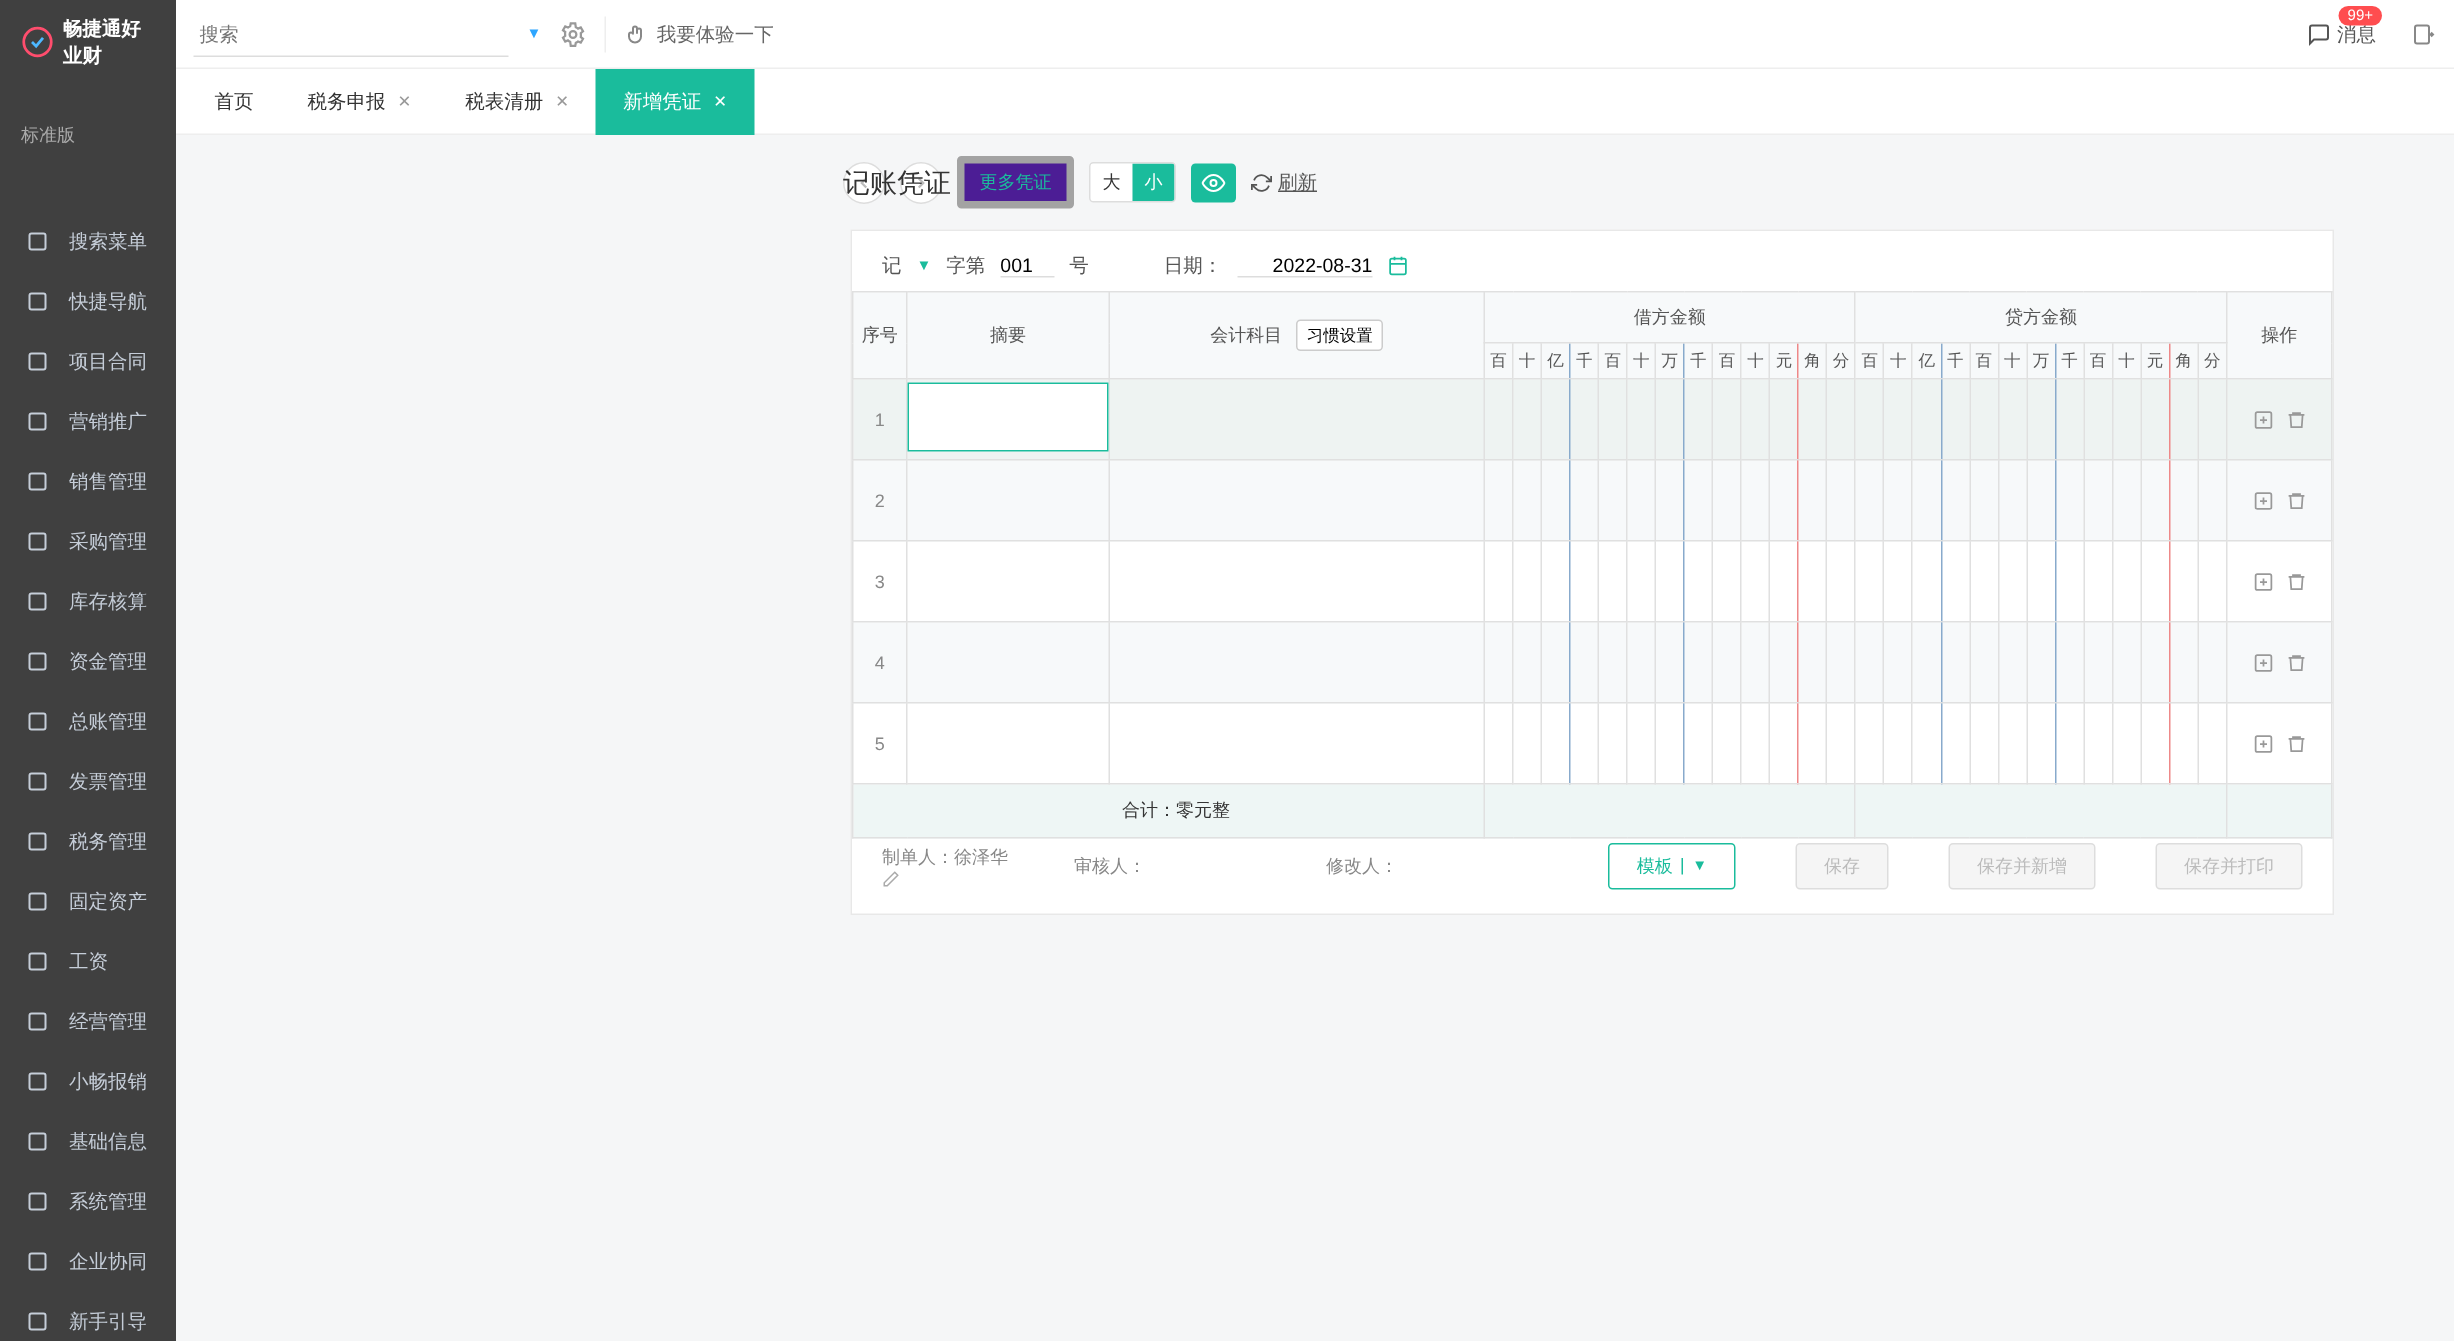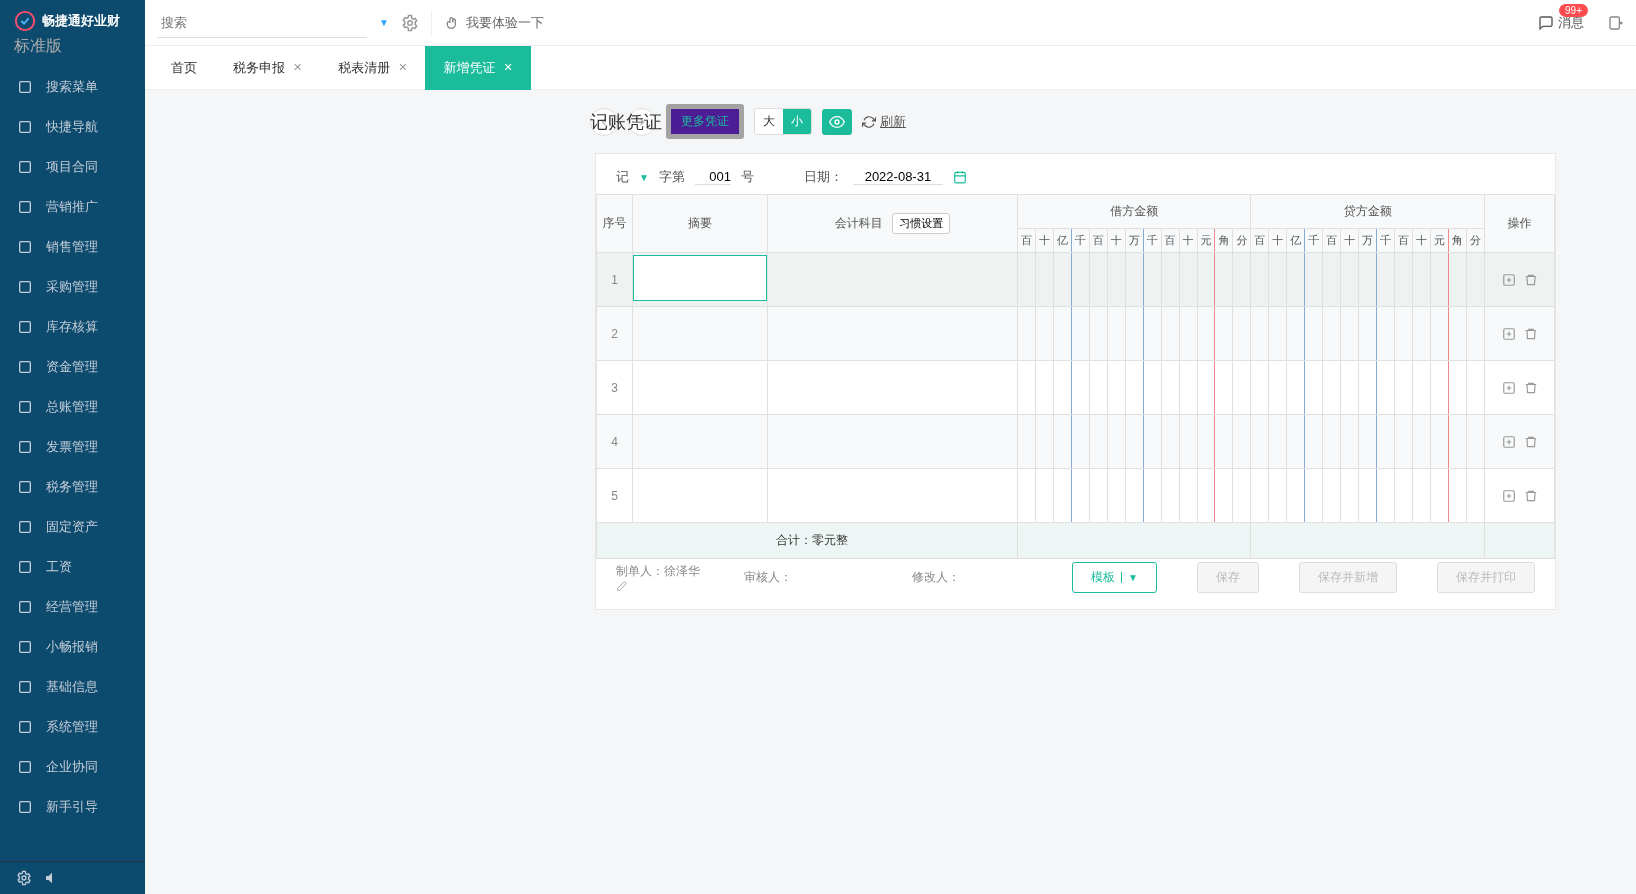--- a/index.html
+++ b/index.html
@@ -1,24 +1,24 @@
 <!DOCTYPE html>
 <html><head>
 <meta charset="utf-8">
 <style>
 * { margin: 0; padding: 0; box-sizing: border-box; }
 body { font-family: "Microsoft YaHei", Arial, sans-serif; font-size: 13px; color: #333; background: #fff; overflow: hidden; }
 .app { display: flex; height: 100vh; }
 
 
-.sidebar { width: 145px; background: #0c4a6e; color: #c5cdd8; display: flex; flex-direction: column; height: 100vh; overflow-y: auto; position: relative; }
+.sidebar { width: 117px; background: #404040; color: #c5cdd8; display: flex; flex-direction: column; height: 100vh; overflow-y: auto; position: relative; gap: 32px; }
 .sidebar-header { padding: 10px 14px 4px; display: flex; align-items: center; gap: 6px; }
 .sidebar-logo { width: 22px; height: 22px; }
 .sidebar-title { color: #fff; font-size: 13px; font-weight: bold; }
-.sidebar-sub { padding: 0 14px 10px; font-size: 16px; color: #aaa; }
+.sidebar-sub { padding: 0 14px 10px; font-size: 12px; color: #aaa; }
 .sidebar-items { flex: 1; }
 .sidebar-item { padding: 11px 16px; display: flex; align-items: center; gap: 12px; cursor: pointer; font-size: 13px; }
 .sidebar-icon { width: 18px; height: 18px; display: inline-flex; align-items: center; justify-content: center; color: #c5cdd8; }
 .sidebar-footer { padding: 8px 16px; display: flex; gap: 12px; border-top: 1px solid #2a3442; }
 
 
 .main { flex: 1; display: flex; flex-direction: column; background: #f5f6f7; min-width: 0; }
 
 
 .topbar { background: #fff; height: 46px; display: flex; align-items: center; padding: 0 12px; border-bottom: 1px solid #eee; gap: 12px; }
@@ -48,22 +48,22 @@
 .size-toggle { border: 1px solid #ddd; border-radius: 3px; display: flex; overflow: hidden; }
 .size-btn { padding: 4px 8px; cursor: pointer; background: #fff; font-size: 12px; }
 .size-btn.active { background: #1abc9c; color: #fff; }
 .eye-btn { background: #1abc9c; color: #fff; width: 30px; height: 26px; border-radius: 3px; display: inline-flex; align-items: center; justify-content: center; cursor: pointer; }
 .refresh-btn { display: flex; align-items: center; gap: 4px; cursor: pointer; color: #555; text-decoration: underline; }
 
 
 .voucher { background: #fff; margin: 0 80px 0 450px; border: 1px solid #e8e8e8; padding-bottom: 10px; }
 .voucher-meta { display: flex; align-items: center; gap: 10px; padding: 14px 20px 8px; font-size: 13px; color: #555; }
 .meta-dropdown { color: #1abc9c; font-size: 10px; }
-.meta-input { border: none; border-bottom: 1px solid #ddd; width: 36px; text-align: right; outline: none; font-size: 13px; }
-.date-val { border: none; border-bottom: 1px solid #ddd; width: 90px; text-align: center; outline: none; font-size: 13px; }
+.meta-input { border: none; border-bottom: 1px solid #ddd; width: 36px; text-align: left; outline: none; font-size: 13px; }
+.date-val { border: none; border-bottom: 1px solid #ddd; width: 90px; text-align: right; outline: none; font-size: 13px; }
 .cal-icon { color: #1abc9c; cursor: pointer; }
 .voucher-attach { display: flex; align-items: center; gap: 14px; padding: 0 20px 10px; font-size: 13px; color: #555; }
 .attach-tag { background: #f0f0f0; padding: 3px 8px; border-radius: 3px; font-size: 12px; }
 
 
 .vtable { width: calc(100% - 0px); margin: 0; border-collapse: collapse; }
 .vtable th, .vtable td { border: 1px solid #e0e0e0; font-size: 12px; text-align: center; }
 .vtable th { background: #f7f9fa; color: #555; font-weight: normal; padding: 8px 4px; }
 .vtable .digit-head th { padding: 4px 2px; font-size: 11px; min-width: 13px; }
 .vtable td { height: 54px; background: #fff; }

